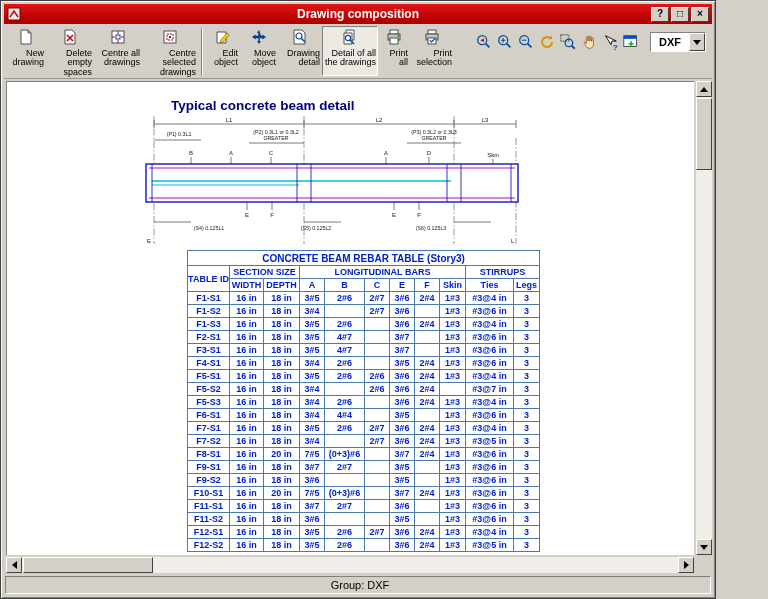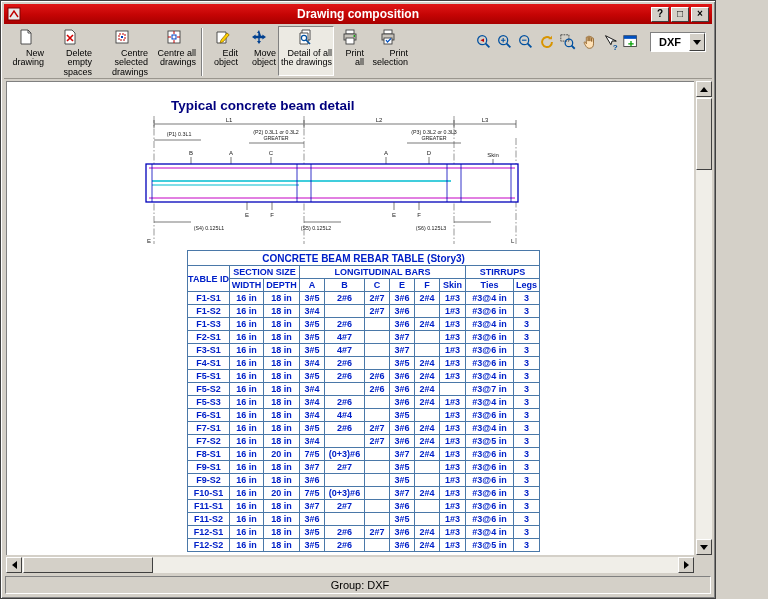--- a/index.html
+++ b/index.html
@@ -95,55 +95,63 @@
     </button>
 
     <button class="tb-btn" style="width:48px">
       <span><svg width="16" height="16" viewBox="0 0 16 16">
             <path d="M3 1h7l3 3v11H3z" fill="#fff" stroke="#404040" stroke-width="0.9"></path>
             <path d="M5 6l6 6M11 6l-6 6" stroke="#d00000" stroke-width="1.6"></path>
           </svg></span>
       <span class="tb-label">Delete empty spaces</span>
     </button>
 
+    <button class="tb-btn" style="width:48px">
+      <span><svg width="16" height="16" viewBox="0 0 16 16">
+            <rect x="2" y="2" width="12" height="12" fill="#fff" stroke="#404040" stroke-width="0.9"></rect>
+            <rect x="6" y="6" width="4" height="4" fill="none" stroke="#0040c0" stroke-width="1"></rect>
+            <path d="M8 2v3M8 14v-3M2 8h3M14 8h-3" stroke="#c00000" stroke-width="1"></path>
+          </svg></span>
+      <span class="tb-label">Centre all drawings</span>
+    </button>
+
     <button class="tb-btn" style="width:56px">
       <span><svg width="16" height="16" viewBox="0 0 16 16">
             <rect x="2" y="2" width="12" height="12" fill="#fff" stroke="#404040" stroke-width="0.9"></rect>
             <rect x="5" y="5" width="6" height="6" fill="none" stroke="#c00000" stroke-width="1" stroke-dasharray="2 1"></rect>
             <rect x="7" y="7" width="2" height="2" fill="#0040c0"></rect>
           </svg></span>
       <span class="tb-label">Centre selected drawings</span>
     </button>
 
-    <button class="tb-btn" style="width:48px">
-      <span><svg width="16" height="16" viewBox="0 0 16 16">
-            <rect x="2" y="2" width="12" height="12" fill="#fff" stroke="#404040" stroke-width="0.9"></rect>
-            <rect x="6" y="6" width="4" height="4" fill="none" stroke="#0040c0" stroke-width="1"></rect>
-            <path d="M8 2v3M8 14v-3M2 8h3M14 8h-3" stroke="#c00000" stroke-width="1"></path>
-          </svg></span>
-      <span class="tb-label">Centre all drawings</span>
-    </button>
-
     <span class="tb-sep"></span>
 
     <button class="tb-btn" style="width:34px">
       <span><svg width="16" height="16" viewBox="0 0 16 16">
             <path d="M2 3h9v11H2z" fill="#fff" stroke="#404040" stroke-width="0.9"></path>
             <path d="M6 11l6-7 2.2 1.8-6 7L5 14z" fill="#ffd000" stroke="#806000" stroke-width="0.7"></path>
           </svg></span>
       <span class="tb-label">Edit object</span>
     </button>
 
     <button class="tb-btn" style="width:38px">
       <span><svg width="16" height="16" viewBox="0 0 16 16">
             <path d="M8 1L6 4h1.3v2.7H4.6V5.4L1 8l3.6 2.6V9.3h2.7V12H6l2 3 2-3H8.7V9.3h2.7v1.3L15 8l-3.6-2.6v1.3H8.7V6.7H10z" fill="#004090"></path>
           </svg></span>
       <span class="tb-label">Move object</span>
     </button>
 
+    <button class="tb-btn" style="width:44px">
+      <span><svg width="16" height="16" viewBox="0 0 16 16">
+            <path d="M2 1h8l3 3v11H2z" fill="#fff" stroke="#404040" stroke-width="0.9"></path>
+            <circle cx="7" cy="7" r="3" fill="none" stroke="#0050a0" stroke-width="1.2"></circle>
+            <line x1="9.2" y1="9.2" x2="13" y2="13" stroke="#0050a0" stroke-width="1.6"></line>
+          </svg></span>
+      <span class="tb-label">Drawing detail</span>
+    </button>
 
     <button class="tb-btn pressed" style="width:56px">
       <span><svg width="16" height="16" viewBox="0 0 16 16">
             <path d="M4 1h8v10H4z" fill="#fff" stroke="#404040" stroke-width="0.9"></path>
             <path d="M2 4h8v11H2z" fill="#fff" stroke="#404040" stroke-width="0.9"></path>
             <circle cx="6" cy="9" r="2.6" fill="none" stroke="#0050a0" stroke-width="1.2"></circle>
             <line x1="8" y1="11" x2="12" y2="15" stroke="#0050a0" stroke-width="1.6"></line>
           </svg></span>
       <span class="tb-label">Detail of all the drawings</span>
     </button>

